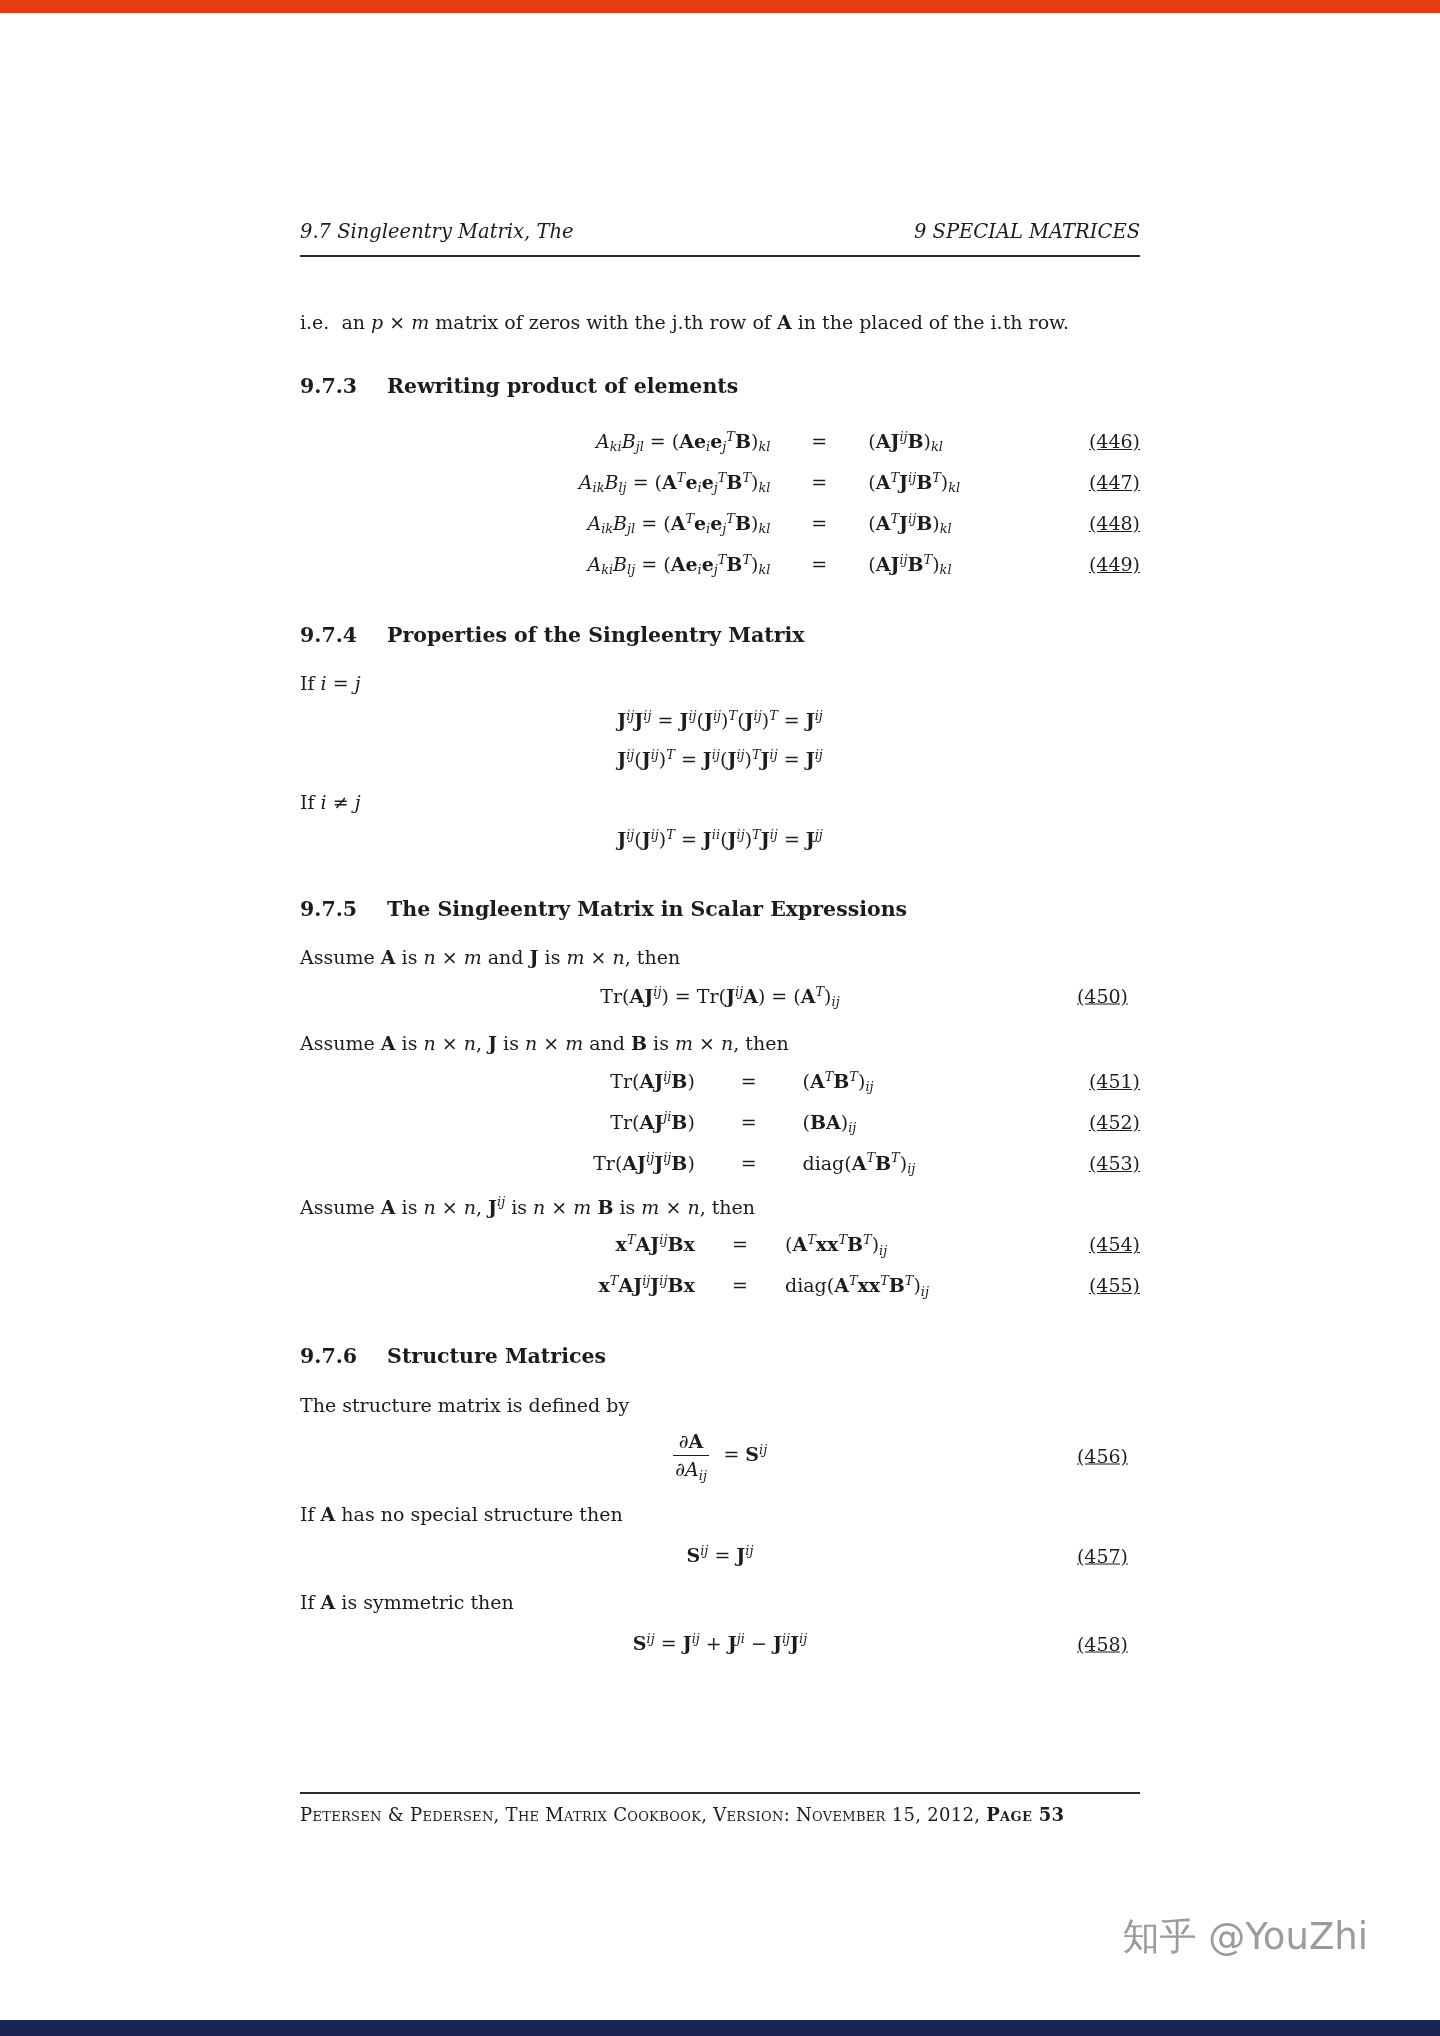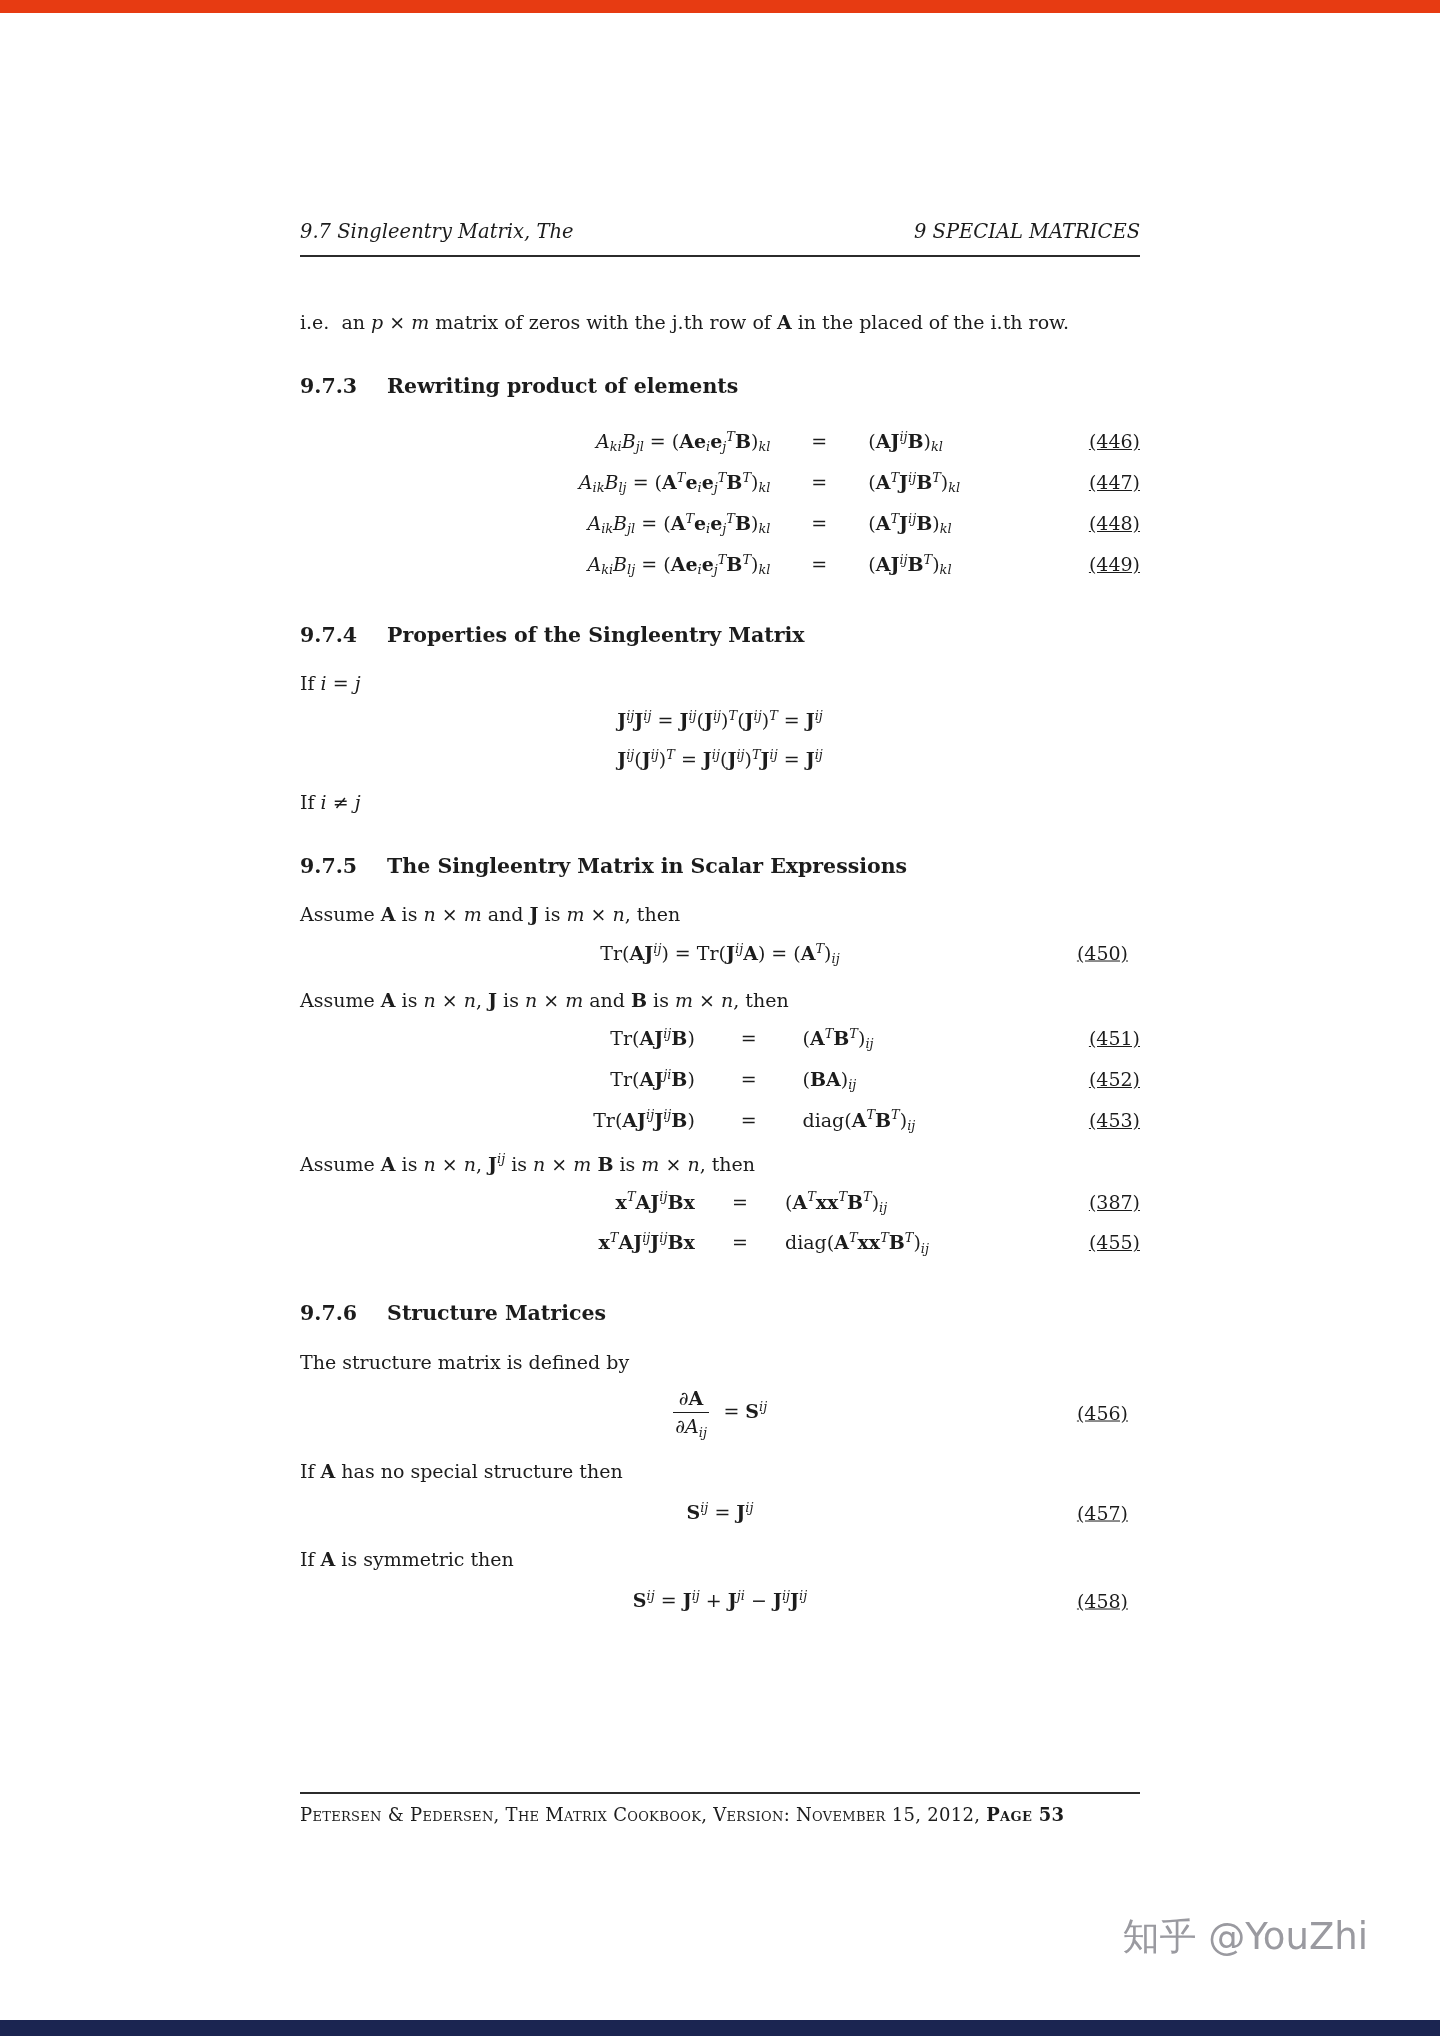--- a/index.html
+++ b/index.html
@@ -110,20 +110,24 @@
       <span>(<b>J</b><sup><i>ij</i></sup>)<sup><i>T</i></sup>(<b>J</b><sup><i>ij</i></sup>)<sup><i>T</i></sup> = <b>J</b><sup><i>ij</i></sup></span>
     </div>
     <div class="mathline">
       <span><b>J</b><sup><i>ij</i></sup>(<b>J</b><sup><i>ij</i></sup>)<sup><i>T</i></sup> = <b>J</b><sup><i>ij</i></sup></span>
       <span>(<b>J</b><sup><i>ij</i></sup>)<sup><i>T</i></sup><b>J</b><sup><i>ij</i></sup> = <b>J</b><sup><i>ij</i></sup></span>
     </div>
   </div>
 
   <p class="para cond">If <i>i</i> ≠ <i>j</i></p>
   <div>
+    <div class="mathline">
+      <span><b>J</b><sup><i>ij</i></sup>(<b>J</b><sup><i>ij</i></sup>)<sup><i>T</i></sup> = <b>J</b><sup><i>ii</i></sup></span>
+      <span>(<b>J</b><sup><i>ij</i></sup>)<sup><i>T</i></sup><b>J</b><sup><i>ij</i></sup> = <b>J</b><sup><i>jj</i></sup></span>
+    </div>
   </div>
 
   <h3 class="subhead">
     <span class="subnum">9.7.5</span><span>The Singleentry Matrix in Scalar Expressions</span>
   </h3>
 
   <p class="para">Assume <b>A</b> is <i>n</i> × <i>m</i> and <b>J</b> is <i>m</i> × <i>n</i>, then</p>
   <div class="eqsingle">
     <span>Tr(<b>AJ</b><sup><i>ij</i></sup>) = Tr(<b>J</b><sup><i>ij</i></sup><b>A</b>) = (<b>A</b><sup><i>T</i></sup>)<sub><i>ij</i></sub></span>
     <span class="num">(450)</span>
@@ -150,21 +154,21 @@
       <div class="td num">(453)</div>
     </div>
   </div>
 
   <p class="para cond">Assume <b>A</b> is <i>n</i> × <i>n</i>, <b>J</b><sup><i>ij</i></sup> is <i>n</i> × <i>m</i> <b>B</b> is <i>m</i> × <i>n</i>, then</p>
   <div class="eqtable">
     <div class="eqtr">
       <div class="td lhs"><b>x</b><sup><i>T</i></sup><b>AJ</b><sup><i>ij</i></sup><b>Bx</b></div>
       <div class="td rel">=</div>
       <div class="td rhs">(<b>A</b><sup><i>T</i></sup><b>xx</b><sup><i>T</i></sup><b>B</b><sup><i>T</i></sup>)<sub><i>ij</i></sub></div>
-      <div class="td num">(387)</div>
+      <div class="td num">(454)</div>
     </div>
     <div class="eqtr">
       <div class="td lhs"><b>x</b><sup><i>T</i></sup><b>AJ</b><sup><i>ij</i></sup><b>J</b><sup><i>ij</i></sup><b>Bx</b></div>
       <div class="td rel">=</div>
       <div class="td rhs">diag(<b>A</b><sup><i>T</i></sup><b>xx</b><sup><i>T</i></sup><b>B</b><sup><i>T</i></sup>)<sub><i>ij</i></sub></div>
       <div class="td num">(455)</div>
     </div>
   </div>
 
   <h3 class="subhead">

